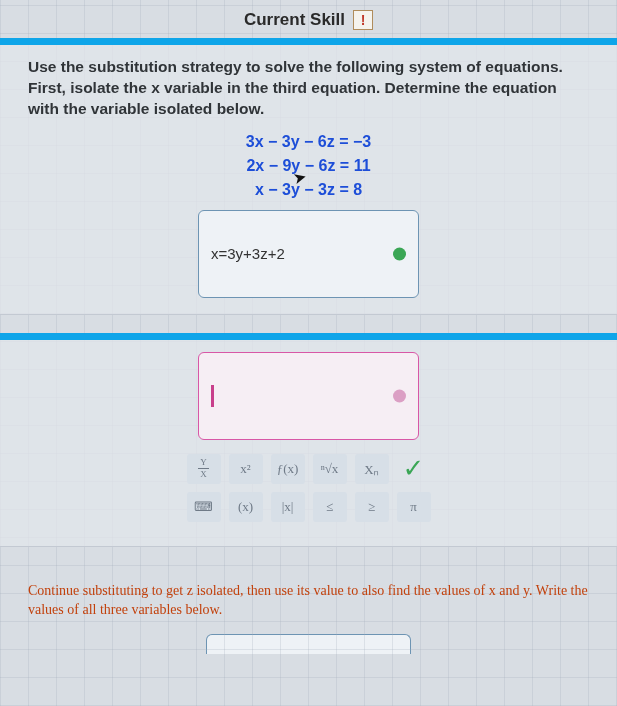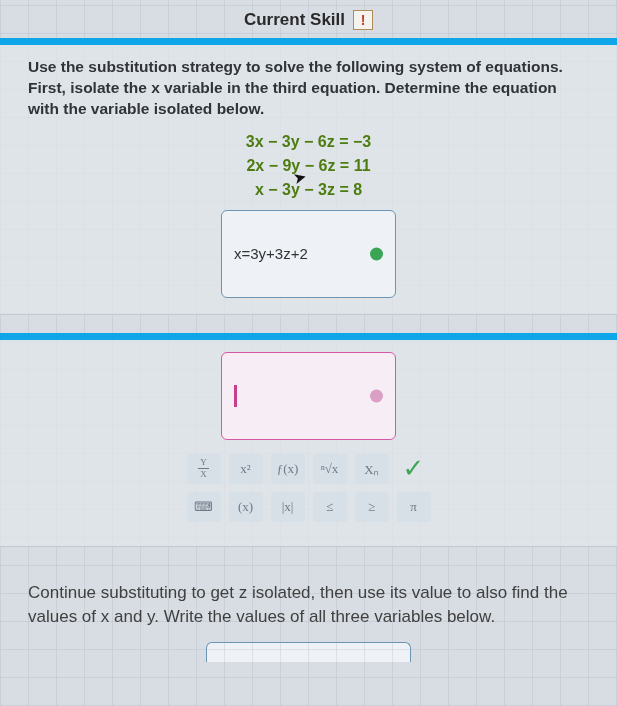--- a/index.html
+++ b/index.html
@@ -59,27 +59,27 @@
       font-size: 15.5px;
       font-weight: bold;
       color: #303438;
       line-height: 1.35;
       margin-bottom: 10px;
     }
     .equation-stack {
       text-align: center;
       font-weight: bold;
       font-size: 16px;
-      color: #4d7c0f;
+      color: #1d4ed8;
       line-height: 1.5;
       margin-bottom: 8px;
     }
     .answer-box {
       margin: 0 auto;
-      width: 175px;
+      width: 221px;
       height: 88px;
       border: 1.5px solid #6d94b3;
       border-radius: 6px;
       background: #eef2f6;
       display: flex;
       align-items: center;
       padding: 0 12px;
       position: relative;
     }
     .answer-box.pink {
@@ -159,25 +159,26 @@
       left: 293px;
       top: 168px;
       font-size: 16px;
       color: #111;
       z-index: 5;
       pointer-events: none;
       transform: rotate(-15deg);
     }
     .continue-text {
       padding: 16px 28px 4px;
-      font-size: 17px;
-      color: #404040;
+      font-size: 14px;
+      color: #c2410c;
       line-height: 1.4;
       position: relative;
       z-index: 1;
+      font-family: Liberation Serif, serif;
     }
     .empty-box-bottom {
       margin: 10px auto 0;
       width: 205px;
       height: 20px;
       border-top: 1.5px solid #6d94b3;
       border-left: 1.5px solid #6d94b3;
       border-right: 1.5px solid #6d94b3;
       border-radius: 6px 6px 0 0;
       background: #eef2f6;

